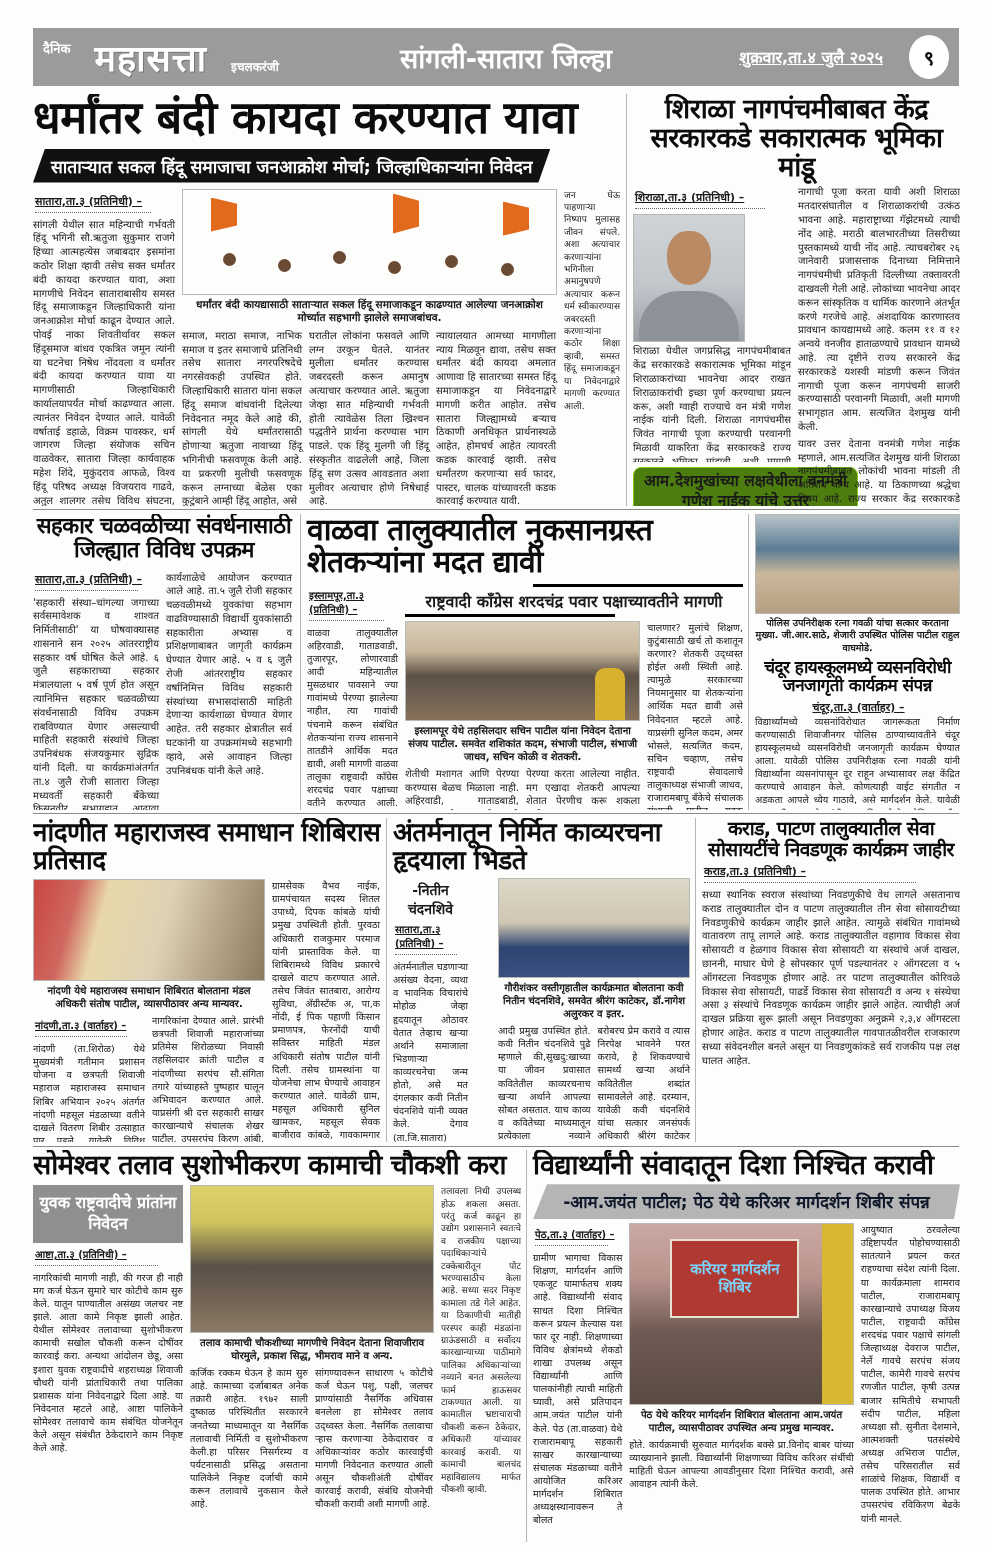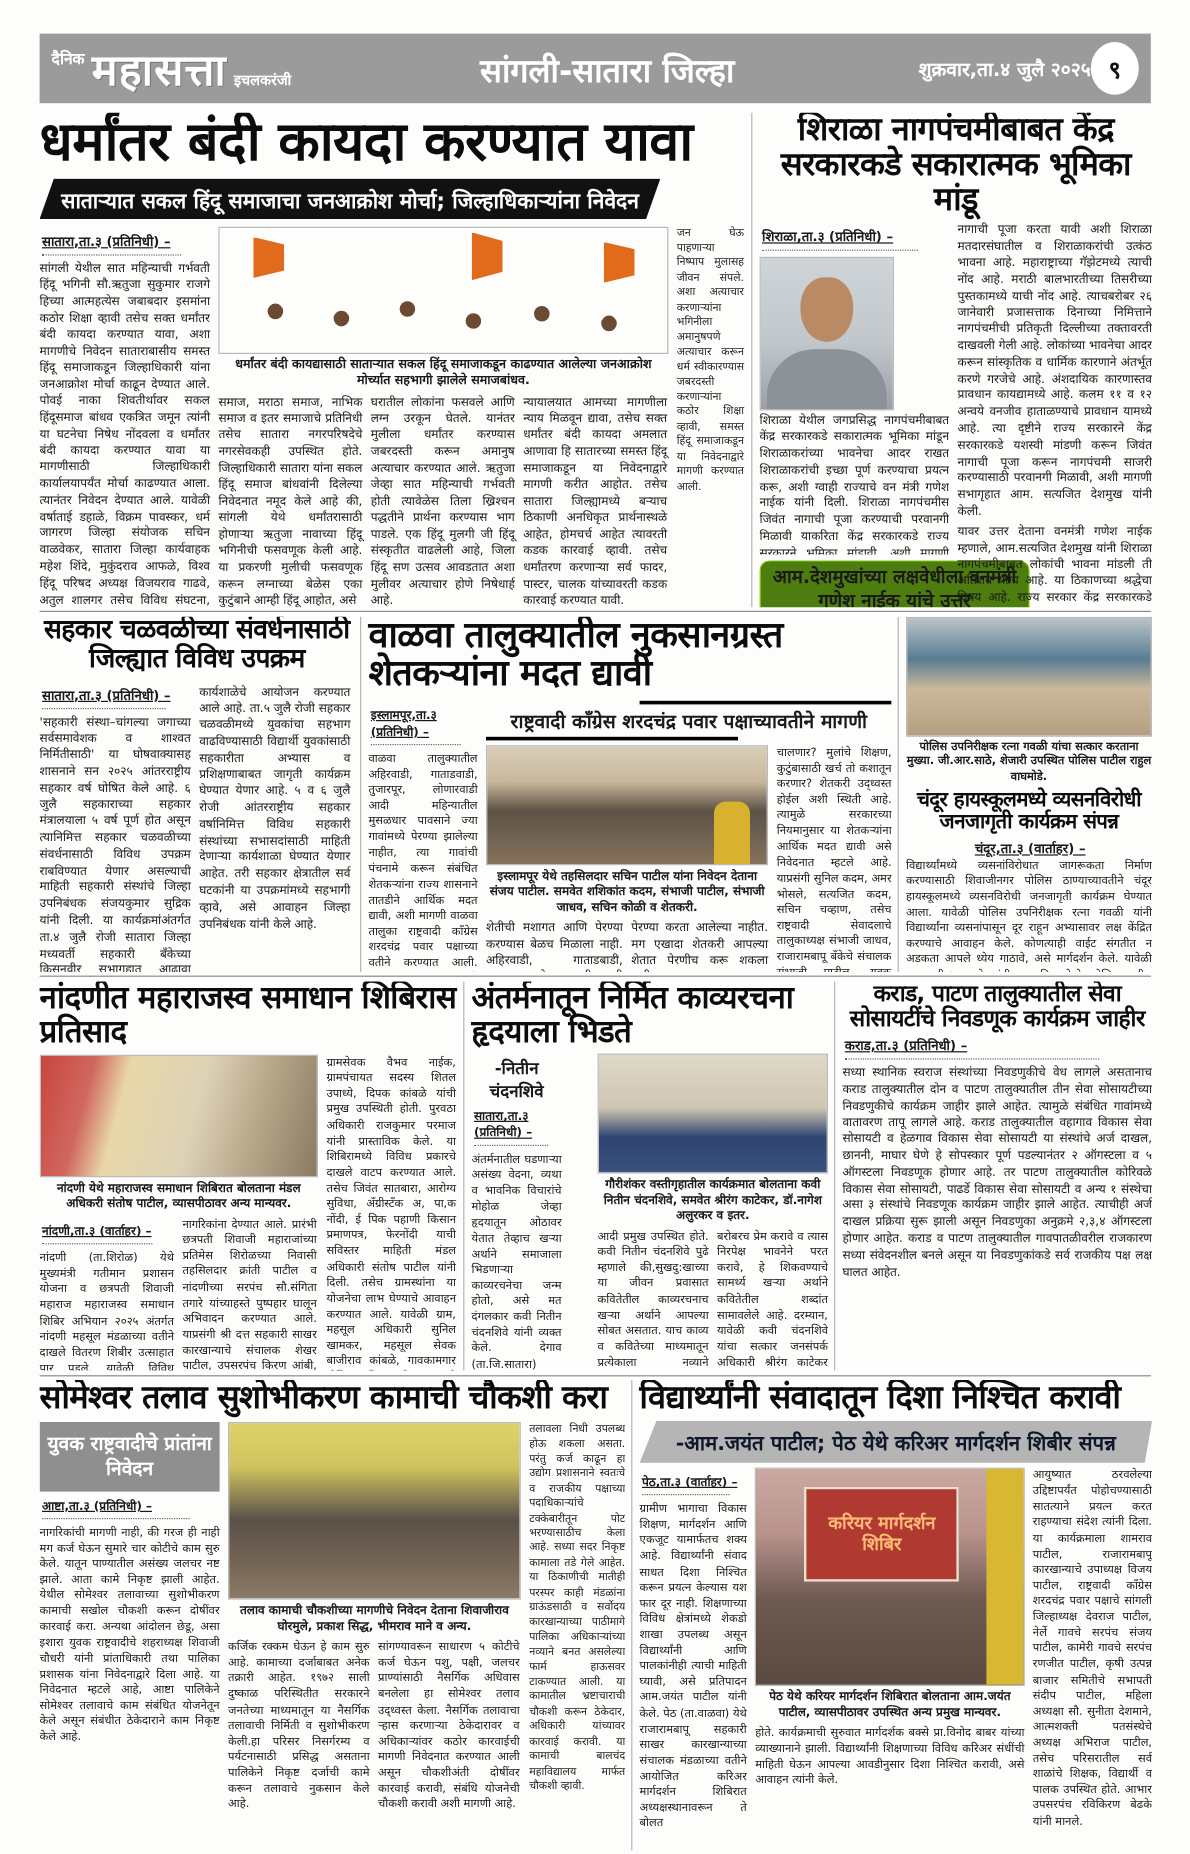--- a/index.html
+++ b/index.html
@@ -2,26 +2,26 @@
 <html><head>
 <meta charset="utf-8">
 <style>
   * { margin:0; padding:0; box-sizing:border-box; }
   html,body { background:#f2f2ee; }
   .page { position:relative; width:992px; height:1545px; background:#fdfdfb; margin:0 auto; overflow:hidden;
           font-family:"DejaVu Sans","Liberation Sans",sans-serif; color:#1a1a1a; }
   
   .masthead { position:absolute; left:33px; top:28px; width:926px; height:58px; background:#9b9b9b;
               display:flex; align-items:center; color:#fff; padding:0 10px; }
-  .mast-left { display:flex; align-items:baseline; gap:6px; width:300px; }
+  .mast-left { display:flex; align-items:baseline; gap:24px; width:300px; }
   .mast-daily { font-size:13px; font-weight:bold; align-self:flex-start; margin-top:6px;}
   .mast-title { font-size:36px; font-weight:bold; letter-spacing:1px; text-shadow:1px 1px 0 #777; }
   .mast-city { font-size:12px; font-weight:bold; }
   .mast-section { flex:1; text-align:center; font-size:27px; font-weight:bold; }
-  .mast-right { width:280px; display:flex; align-items:center; justify-content:flex-end; gap:0; }
+  .mast-right { width:280px; display:flex; align-items:center; justify-content:flex-end; gap:26px;text-decoration:underline; }
   .mast-date { font-size:16px; font-weight:bold; }
   .page-badge { width:40px; height:44px; background:#fff; border-radius:50%; color:#111;
                 display:flex; align-items:center; justify-content:center; font-size:20px; font-weight:bold; }
   
   .row-rule { position:absolute; left:33px; width:926px; border-top:1px solid #8b8b8b; }
   .article { position:absolute; overflow:hidden; }
   .headline { font-weight:bold; color:#0c0c0c; line-height:1.08; letter-spacing:-0.5px; }
   .dateline { font-weight:bold; font-size:11px; margin:4px 0 1px 2px;text-decoration:underline; }
   .dotline { border-bottom:1.5px dotted #666; width:82%; margin:2px 0 5px 2px; height:3px; }
   .body-text { font-size:10px; line-height:1.38; text-align:justify; }
@@ -68,21 +68,21 @@
   .a9-headline,.a10-headline { font-size:27px; }
   .gray-note { background:#8f8f8f; color:#fff; font-weight:bold; font-size:16px; text-align:center;
                line-height:1.3; padding:8px 4px; margin-bottom:4px; }
   .photo-ashta { height:148px; background:linear-gradient(180deg,#ddd26a 0%,#cfc35e 25%,#5a5148 55%,#756555 80%,#8a7a66 100%); }
   
   .gray-banner { position:relative; background:#b5b5b5; color:#0f172a; font-weight:bold; font-size:17px;
                  text-align:center; padding:6px 14px; margin:5px 0 4px 0;
                  clip-path:polygon(14px 0,100% 0,calc(100% - 6px) 100%,0 100%); }
   .photo-career { height:182px; background:linear-gradient(180deg,#caa9a2 0%,#b8938c 30%,#6e5a52 60%,#5a4a42 100%); }
   .career-banner { position:absolute; left:18%; top:8%; width:58%; height:44%; background:#b03a32;
-                   border:2px solid #e8e2d2; color:#fdba74; font-weight:bold; font-size:15px;
+                   border:2px solid #e8e2d2; color:#7dd3fc; font-weight:bold; font-size:15px;
                    display:flex; align-items:center; justify-content:center; text-align:center; line-height:1.2; }
   .career-drape { position:absolute; right:0; top:0; width:14%; height:100%; background:#d8b832; }
   .vline { border-left:1px solid #b5b5b5; }
 </style>
 </head>
 <body>
 
 <div class="page">
 
   <div class="masthead">

